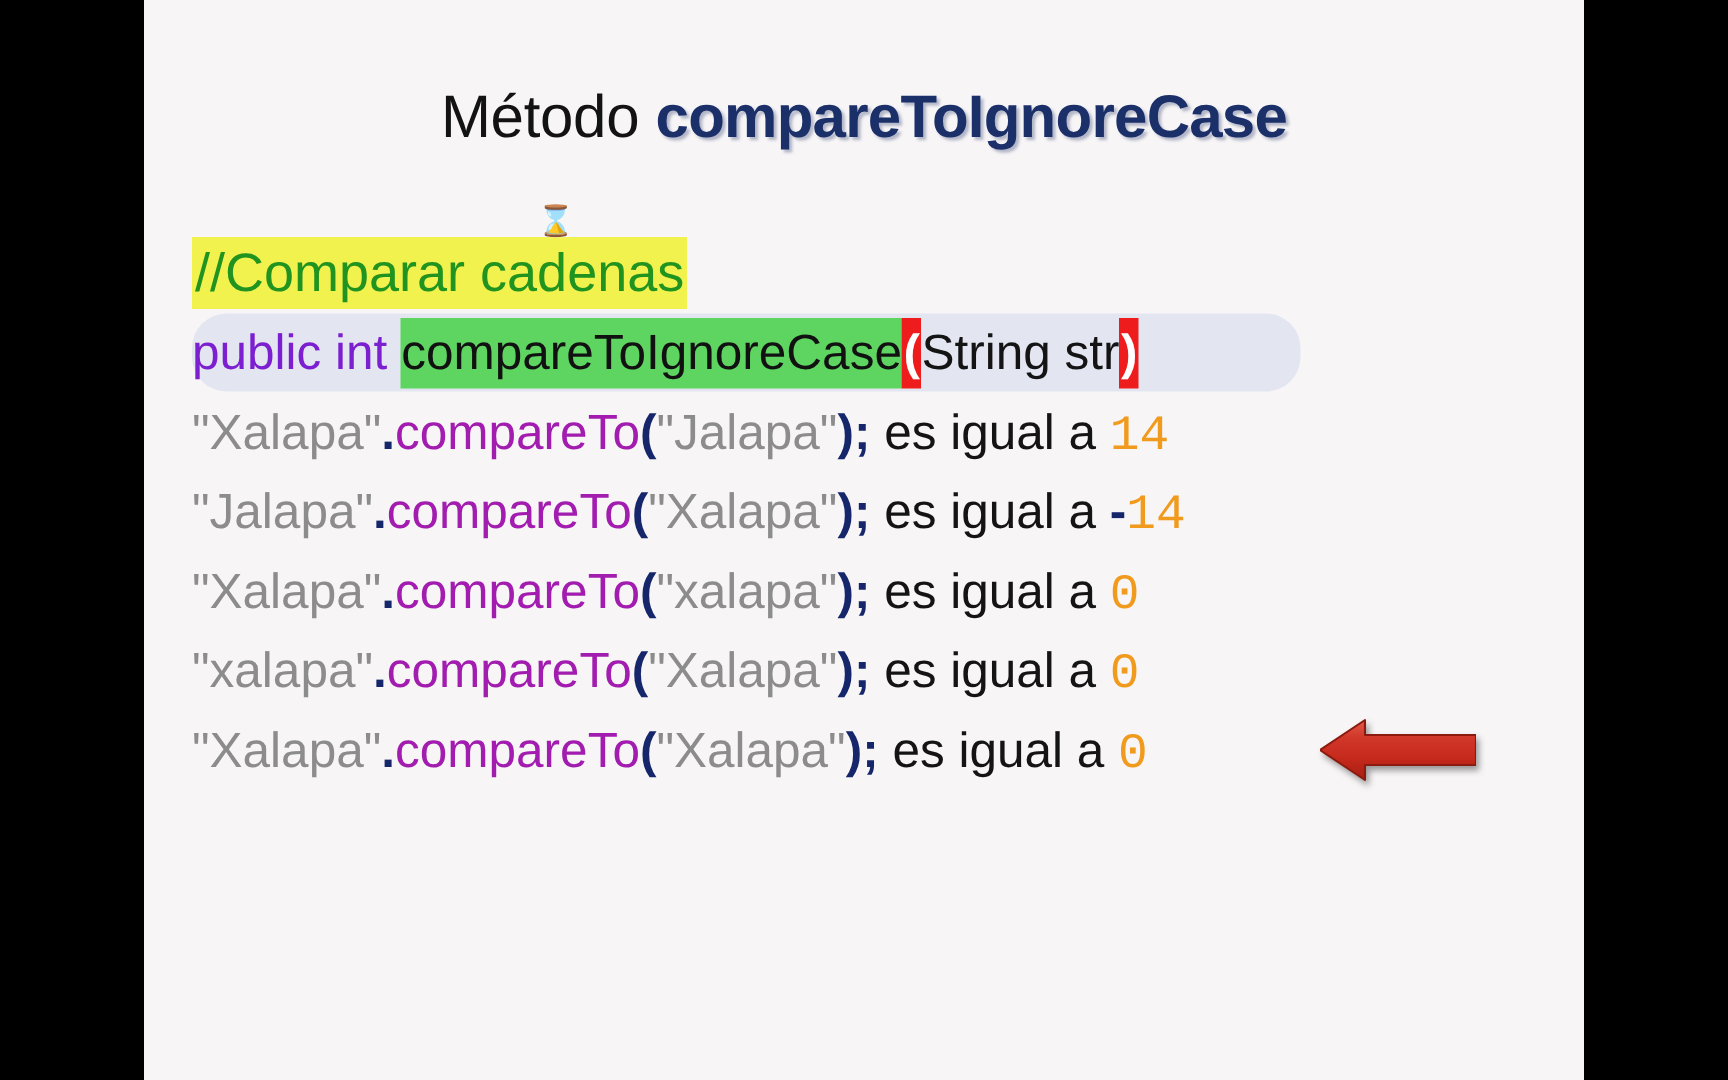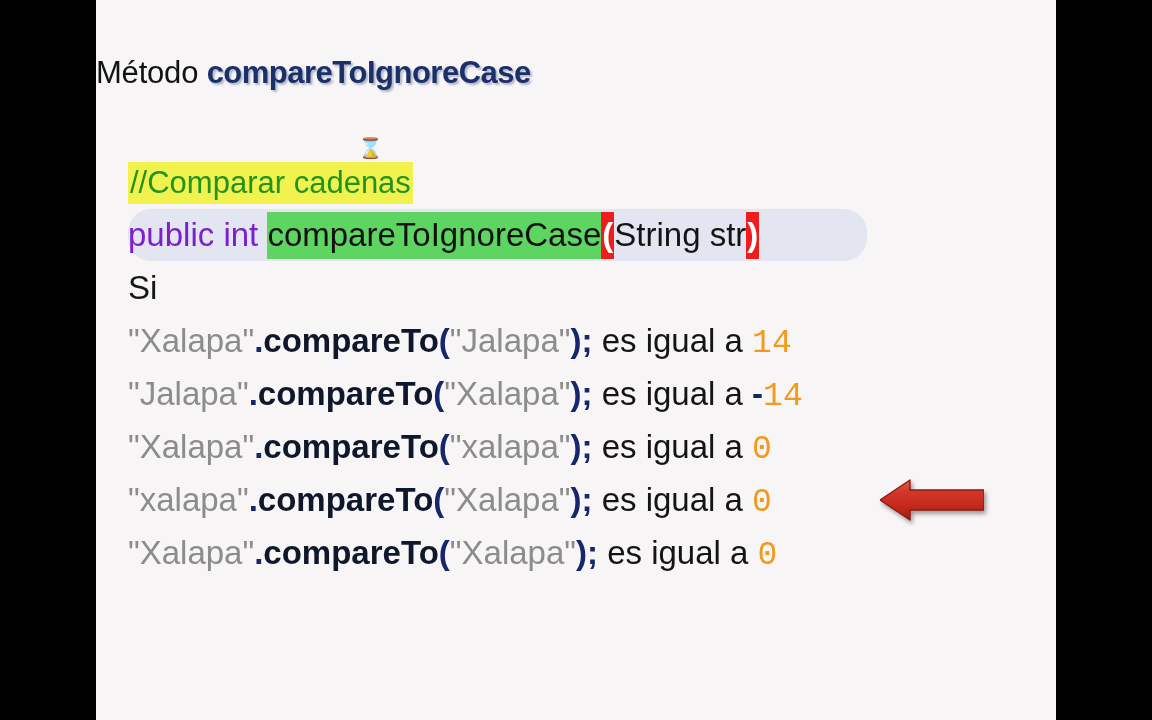--- a/index.html
+++ b/index.html
@@ -41,21 +41,22 @@
     background: #f7f5f6;
     overflow: hidden;
   }
 
   
   #title {
     position: absolute;
     left: 0;
     top: 56px;
     width: 960px;
-    font-size: 31px;
+    text-align: center;
+    font-size: 40px;
     line-height: 1.1;
     white-space: nowrap;
     color: #111111;
     letter-spacing: -0.2px;
   }
   #title .plain {
     font-weight: 400;
     color: #131313;
   }
   #title .accent {
@@ -79,21 +80,21 @@
     font-size: 33px;
     color: #161616;
   }
 
   
   .line.comment { line-height: 50px; height: 52px; }
   .hl-yellow {
     background: #f2f24f;
     color: #21931f;
     padding: 3px 2px 4px 2px;
-    font-size: 31px;
+    font-size: 36px;
   }
 
   
   .line.signature {
     background: #e3e6f1;
     width: 739px;
     height: 52px;
     line-height: 52px;
     border-radius: 23px;
   }
@@ -101,21 +102,21 @@
   .hl-green  { background: #5fd561; color: #111111; padding: 4px 0 6px 0; }
   .hl-red    { background: #ee1c1c; color: #ffffff; padding: 4px 1px 6px 1px; font-weight: 600; }
   .sig-arg   { color: #141414; }
 
   
   .dot-navy { color: #1b2f69; font-weight: 700; }
 
   
   .str   { color: #8c8c8c; }
   .punct { color: #16266b; font-weight: 700; }
-  .meth  { color: #0f172a; font-weight: 700; text-align: right; }
+  .meth  { color: #a21caf; font-weight: 400; text-align: right; }
   .num   { color: #f09a1e; font-family: Liberation Mono, monospace; }
   .neg   { color: #16266b; font-weight: 700; }
   .plainword { color: #141414; }
 
   
   #cursor {
     position: absolute;
     left: 262px;
     top: 136px;
     width: 20px;
@@ -155,23 +156,20 @@
     <div id="lines">
 
       <div class="line comment">
         <span class="hl-yellow">//Comparar cadenas</span>
       </div>
 
       <div class="line signature">
         <span class="kw">public int</span><span class="plainword"> </span><span class="hl-green">compareToIgnoreCase</span><span class="hl-red">(</span><span class="sig-arg">String str</span><span class="hl-red">)</span>
       </div>
 
-      <div class="line">
-        <span>Si</span>
-      </div>
 
       <div class="line">
         <span class="str">"Xalapa"</span><span class="punct">.</span><span class="meth">compareTo</span><span class="punct">(</span><span class="str">"Jalapa"</span><span class="punct">)</span><span class="punct">;</span><span class="plainword"> es igual a </span><span class="neg"></span><span class="num">14</span>
       </div>
 
       <div class="line">
         <span class="str">"Jalapa"</span><span class="punct">.</span><span class="meth">compareTo</span><span class="punct">(</span><span class="str">"Xalapa"</span><span class="punct">)</span><span class="punct">;</span><span class="plainword"> es igual a </span><span class="neg">-</span><span class="num">14</span>
       </div>
 
       <div class="line">

